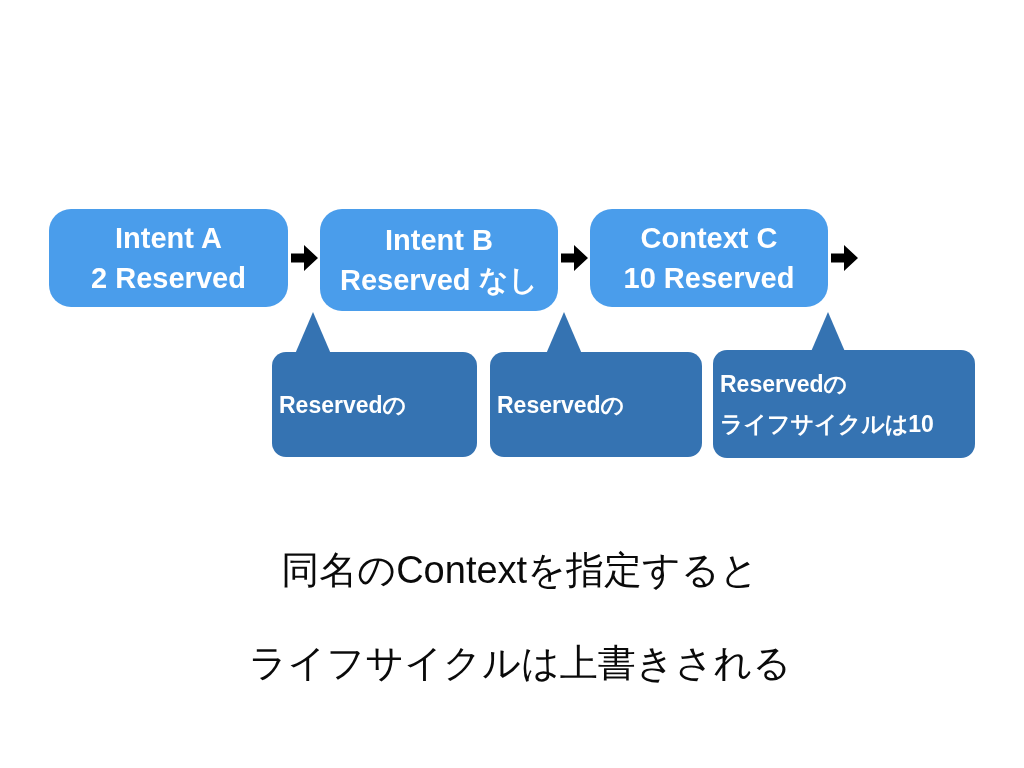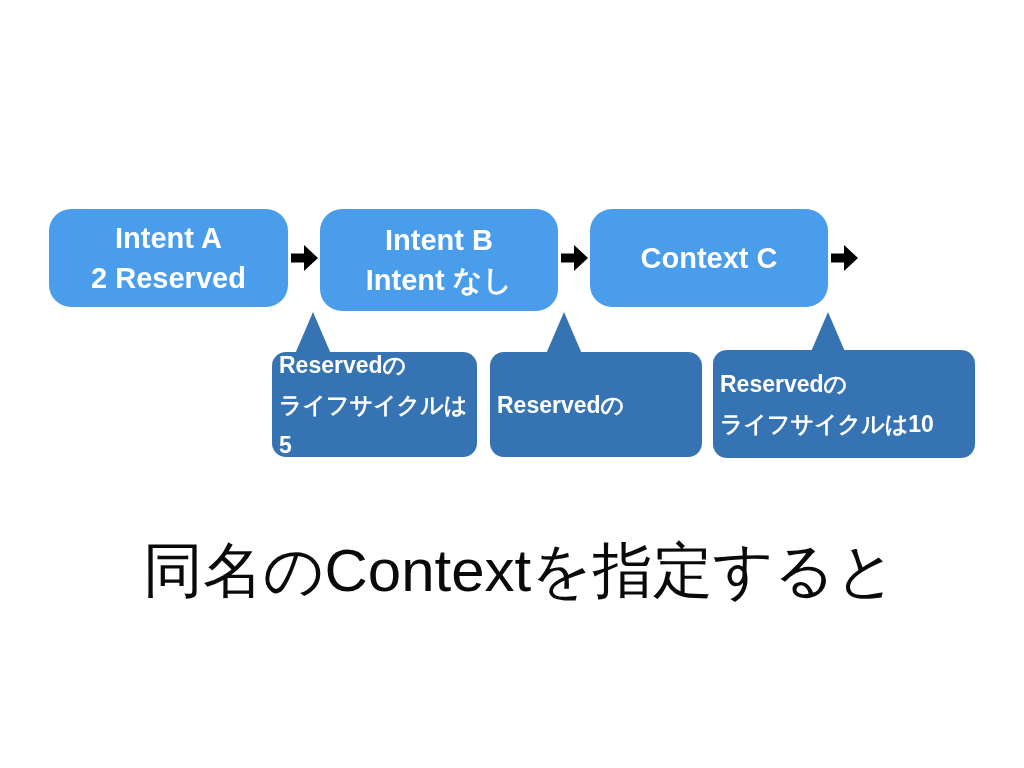--- a/index.html
+++ b/index.html
@@ -80,71 +80,72 @@
   .tail-3 { left: 810px; }
 
   
   .caption {
     position: absolute;
     left: 16px;
     right: 0;
     top: 524px;
     text-align: center;
     color: var(--caption-text, #0a0a0a);
-    font-size: 60px;
+    font-size: 38px;
     font-weight: 400;
     line-height: 93px;
   }
 </style>
 </head>
 <body>
 
 <div class="slide">
 
   <div class="intent-box box-a">
     <div>Intent A</div>
     <div>2 Reserved</div>
   </div>
 
   <svg class="arrow arrow-1" viewBox="0 0 27 26" aria-hidden="true">
     <path d="M0 8.5 H13 V0 L27 13 L13 26 V17.5 H0 Z"></path>
   </svg>
 
   <div class="intent-box box-b">
     <div>Intent B</div>
-    <div>Intent なし</div>
+    <div>Reserved なし</div>
   </div>
 
   <svg class="arrow arrow-2" viewBox="0 0 27 26" aria-hidden="true">
     <path d="M0 8.5 H13 V0 L27 13 L13 26 V17.5 H0 Z"></path>
   </svg>
 
   <div class="intent-box box-c">
     <div>Context C</div>
+    <div>10 Reserved</div>
   </div>
 
   <svg class="arrow arrow-3" viewBox="0 0 27 26" aria-hidden="true">
     <path d="M0 8.5 H13 V0 L27 13 L13 26 V17.5 H0 Z"></path>
   </svg>
 
   <div class="callout-tail tail-1"></div>
   <div class="callout-tail tail-2"></div>
   <div class="callout-tail tail-3"></div>
 
   <div class="callout callout-1">
     <div>Reservedの</div>
-    <div>ライフサイクルは5</div>
   </div>
 
   <div class="callout callout-2">
     <div>Reservedの</div>
   </div>
 
   <div class="callout callout-3">
     <div>Reservedの</div>
     <div>ライフサイクルは10</div>
   </div>
 
   <div class="caption">
     <div>同名のContextを指定すると</div>
+    <div>ライフサイクルは上書きされる</div>
   </div>
 
 </div>
 
 </body></html>

